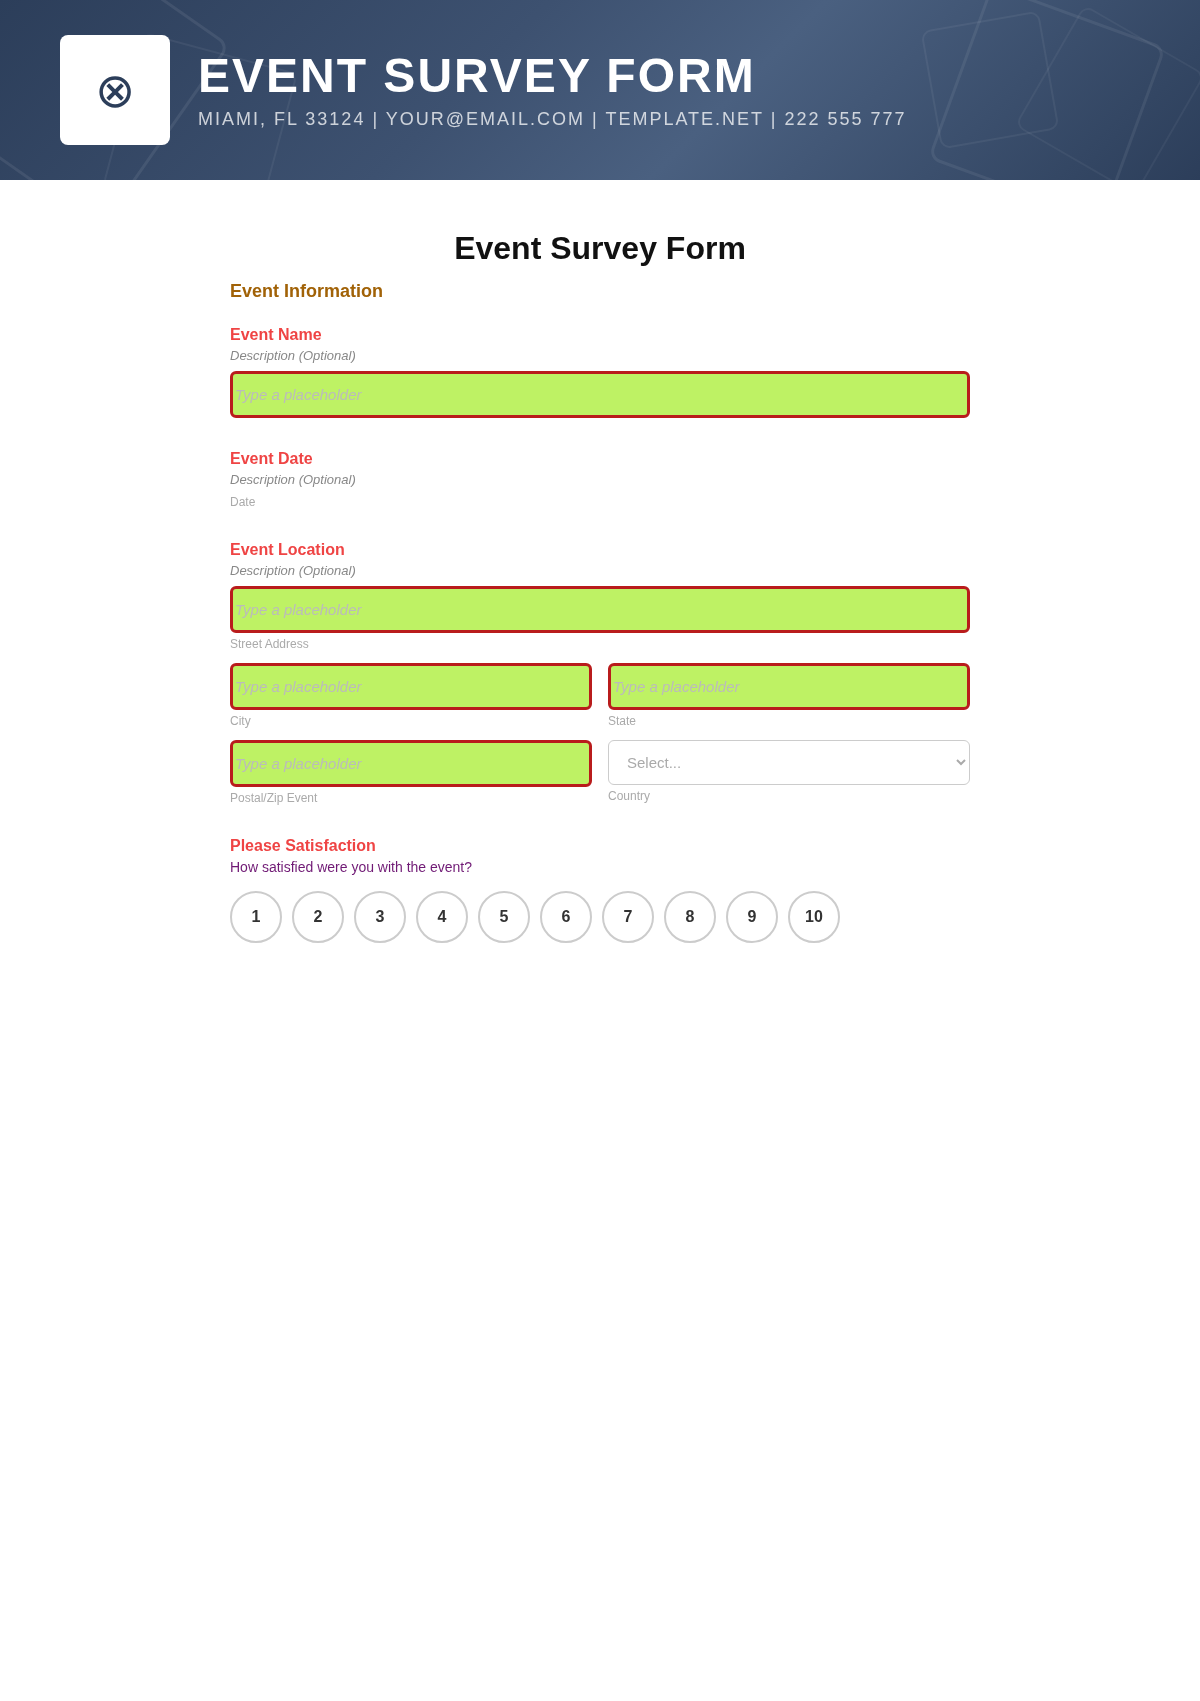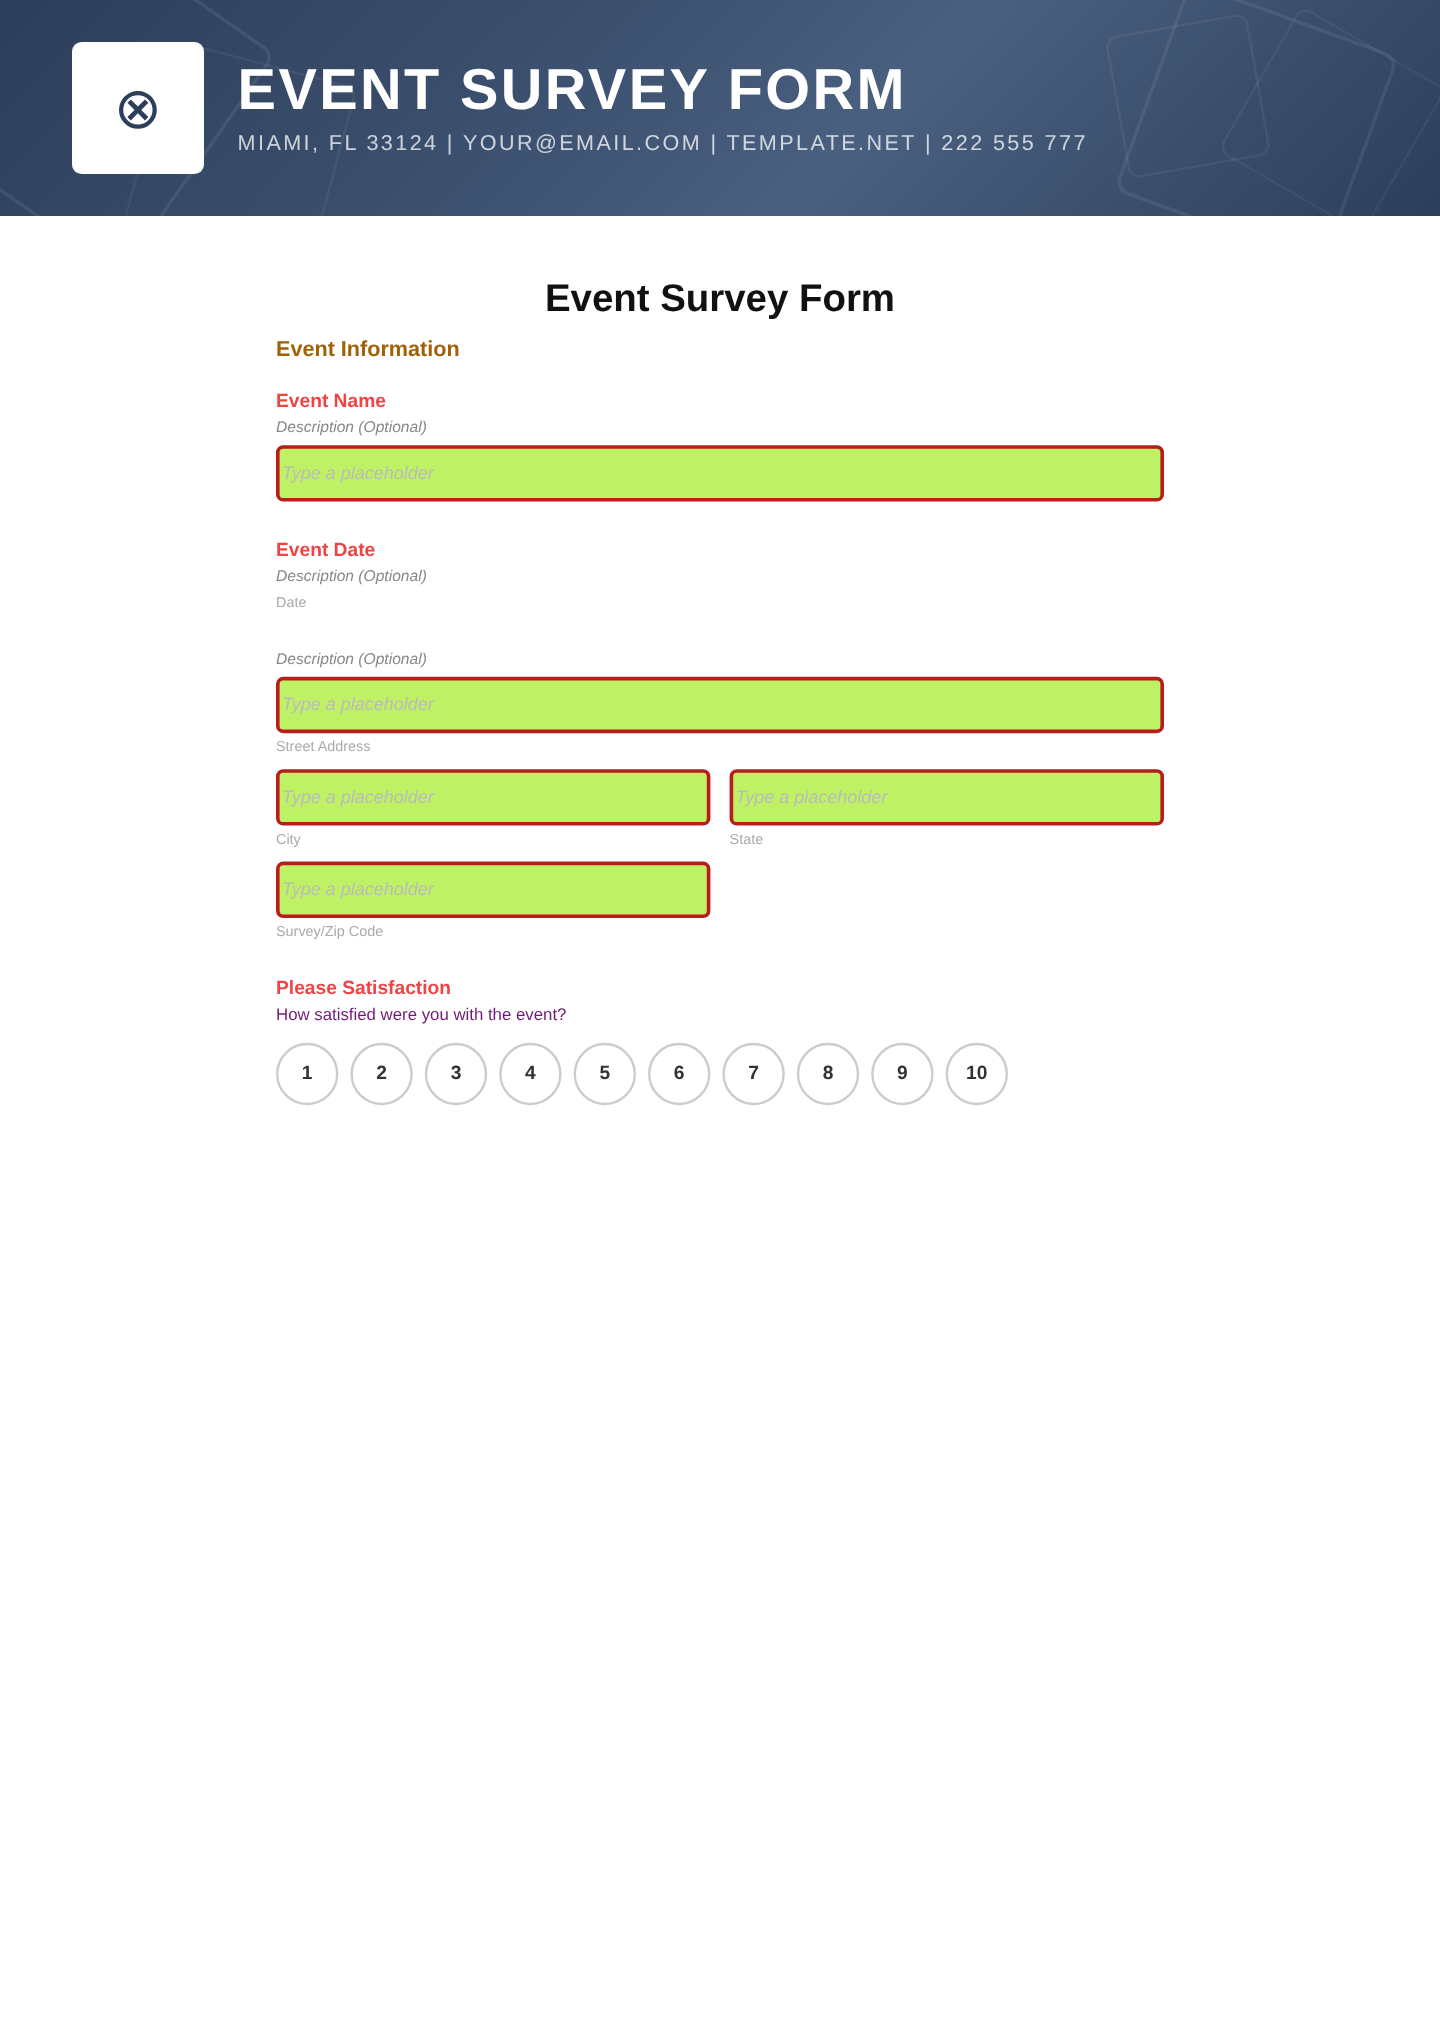--- a/index.html
+++ b/index.html
@@ -240,20 +240,21 @@
     <input type="text" placeholder="Type a placeholder" style="">
   </div>
 
   <div class="field-group">
     <div class="field-label">Event Date</div>
     <div class="field-desc">Description (Optional)</div>
     <div class="field-hint">Date</div>
   </div>
 
   <div class="field-group">
+    <div class="field-label">Event Location</div>
     <div class="field-desc">Description (Optional)</div>
 
     <div class="sub-field" style="margin-bottom:12px;">
       <input type="text" placeholder="Type a placeholder" style="">
       <div class="field-hint">Street Address</div>
     </div>
 
     <div class="two-col" style="margin-bottom:12px;">
       <div class="sub-field">
         <input type="text" placeholder="Type a placeholder" style="">
@@ -261,21 +262,31 @@
       </div>
       <div class="sub-field">
         <input type="text" placeholder="Type a placeholder" style="">
         <div class="field-hint">State</div>
       </div>
     </div>
 
     <div class="two-col">
       <div class="sub-field">
         <input type="text" placeholder="Type a placeholder" style="">
-        <div class="field-hint">Survey/Zip Code</div>
+        <div class="field-hint">Postal/Zip Event</div>
+      </div>
+      <div class="sub-field">
+        <select>
+          <option value="">Select...</option>
+          <option value="us">United States</option>
+          <option value="uk">United Kingdom</option>
+          <option value="ca">Canada</option>
+          <option value="au">Australia</option>
+        </select>
+        <div class="field-hint">Country</div>
       </div>
     </div>
   </div>
 
   <div class="field-group">
     <div class="field-label">Please Satisfaction</div>
     <div class="rating-question">How satisfied were you with the event?</div>
     <div class="rating-circles" id="rating-circles">
     <div class="rating-circle">1</div>
         <div class="rating-circle">2</div>

